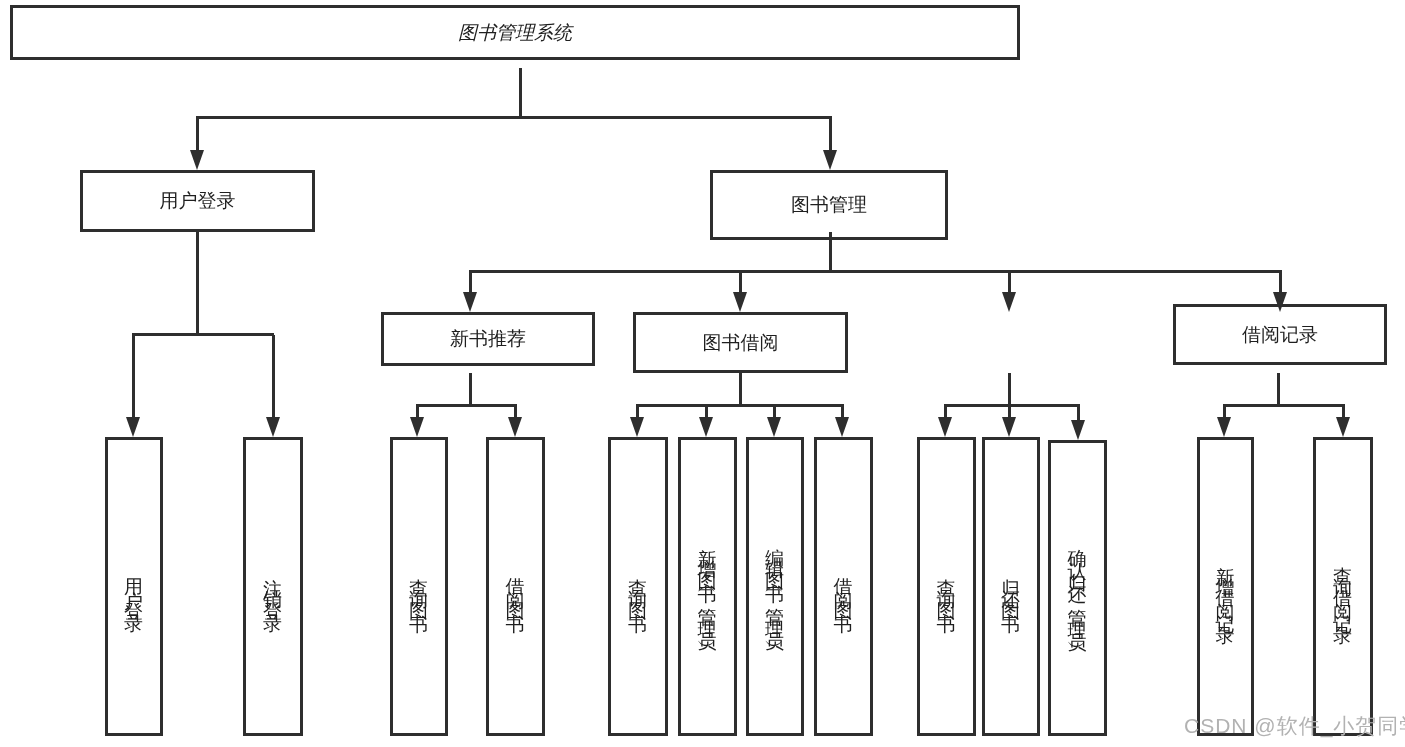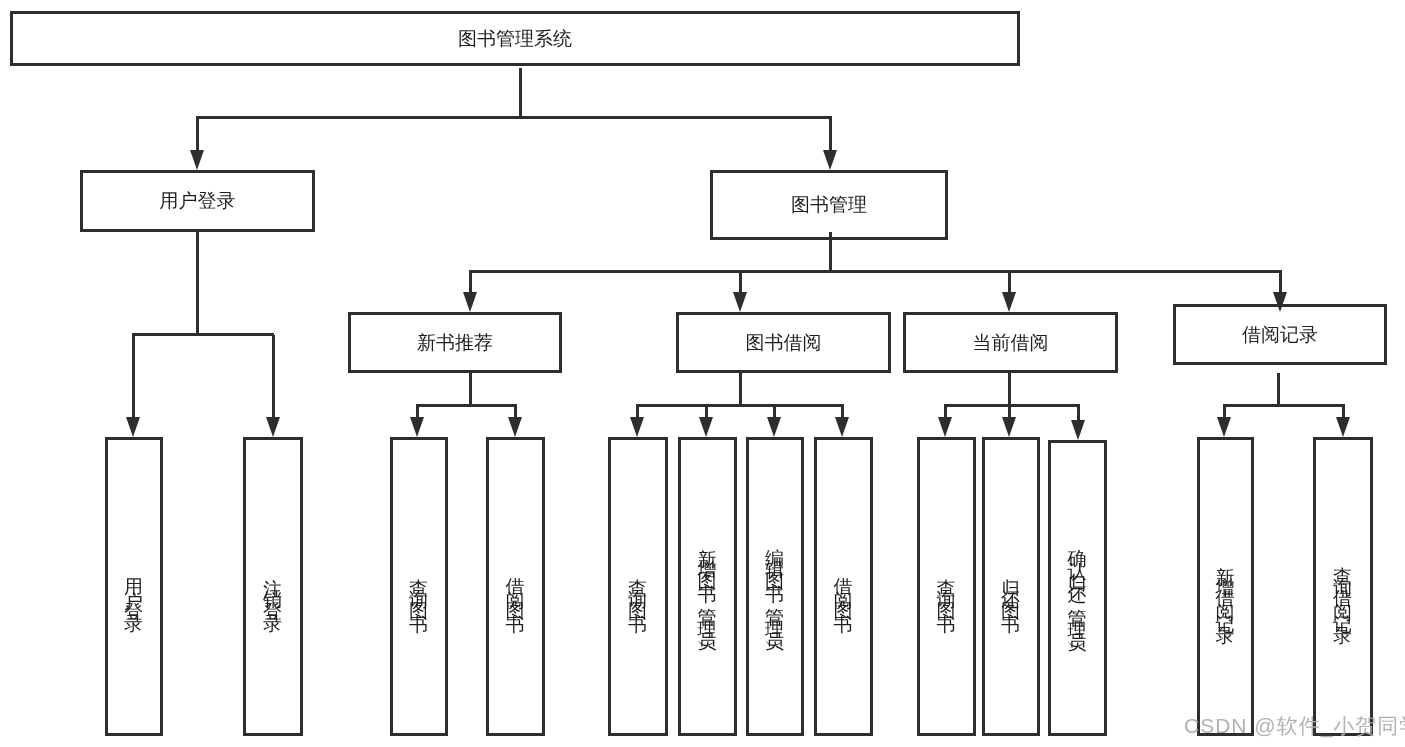--- a/index.html
+++ b/index.html
@@ -54,28 +54,27 @@
     letter-spacing: 1px;
     z-index: 10;
     white-space: nowrap;
   }
 </style>
 </head>
 <body>
 
 <div id="canvas">
 
-  <div class="box" style="left:10px; top:11px; width:1010px; height:55px;">图书管理系统</div>
+  <div class="box" style="left:10px; top:5px; width:1010px; height:55px;font-style:italic;">图书管理系统</div>
 
   <div class="box" style="left:80px; top:170px; width:235px; height:62px;">用户登录</div>
   <div class="box" style="left:710px; top:170px; width:238px; height:70px;">图书管理</div>
 
-  <div class="box" style="left:348px; top:312px; width:214px; height:61px;">新书推荐</div>
-  <div class="box" style="left:633px; top:312px; width:215px; height:61px;margin-left:43px;">图书借阅</div>
-  <div class="box" style="left:903px; top:312px; width:215px; height:61px;">当前借阅</div>
+  <div class="box" style="left:381px; top:312px; width:214px; height:54px;">新书推荐</div>
+  <div class="box" style="left:633px; top:312px; width:215px; height:61px;">图书借阅</div>
   <div class="box" style="left:1173px; top:304px; width:214px; height:61px;">借阅记录</div>
 
   <div class="box vbox" style="left:105px; top:437px; width:58px; height:299px;">用户登录</div>
   <div class="box vbox" style="left:243px; top:437px; width:60px; height:299px;">注销登录</div>
 
   <div class="box vbox" style="left:390px; top:437px; width:58px; height:299px;">查询图书</div>
   <div class="box vbox" style="left:486px; top:437px; width:59px; height:299px;">借阅图书</div>
 
   <div class="box vbox" style="left:608px; top:437px; width:60px; height:299px;">查询图书</div>
   <div class="box vbox" style="left:678px; top:437px; width:59px; height:299px;">新增图书（管理员）</div>

